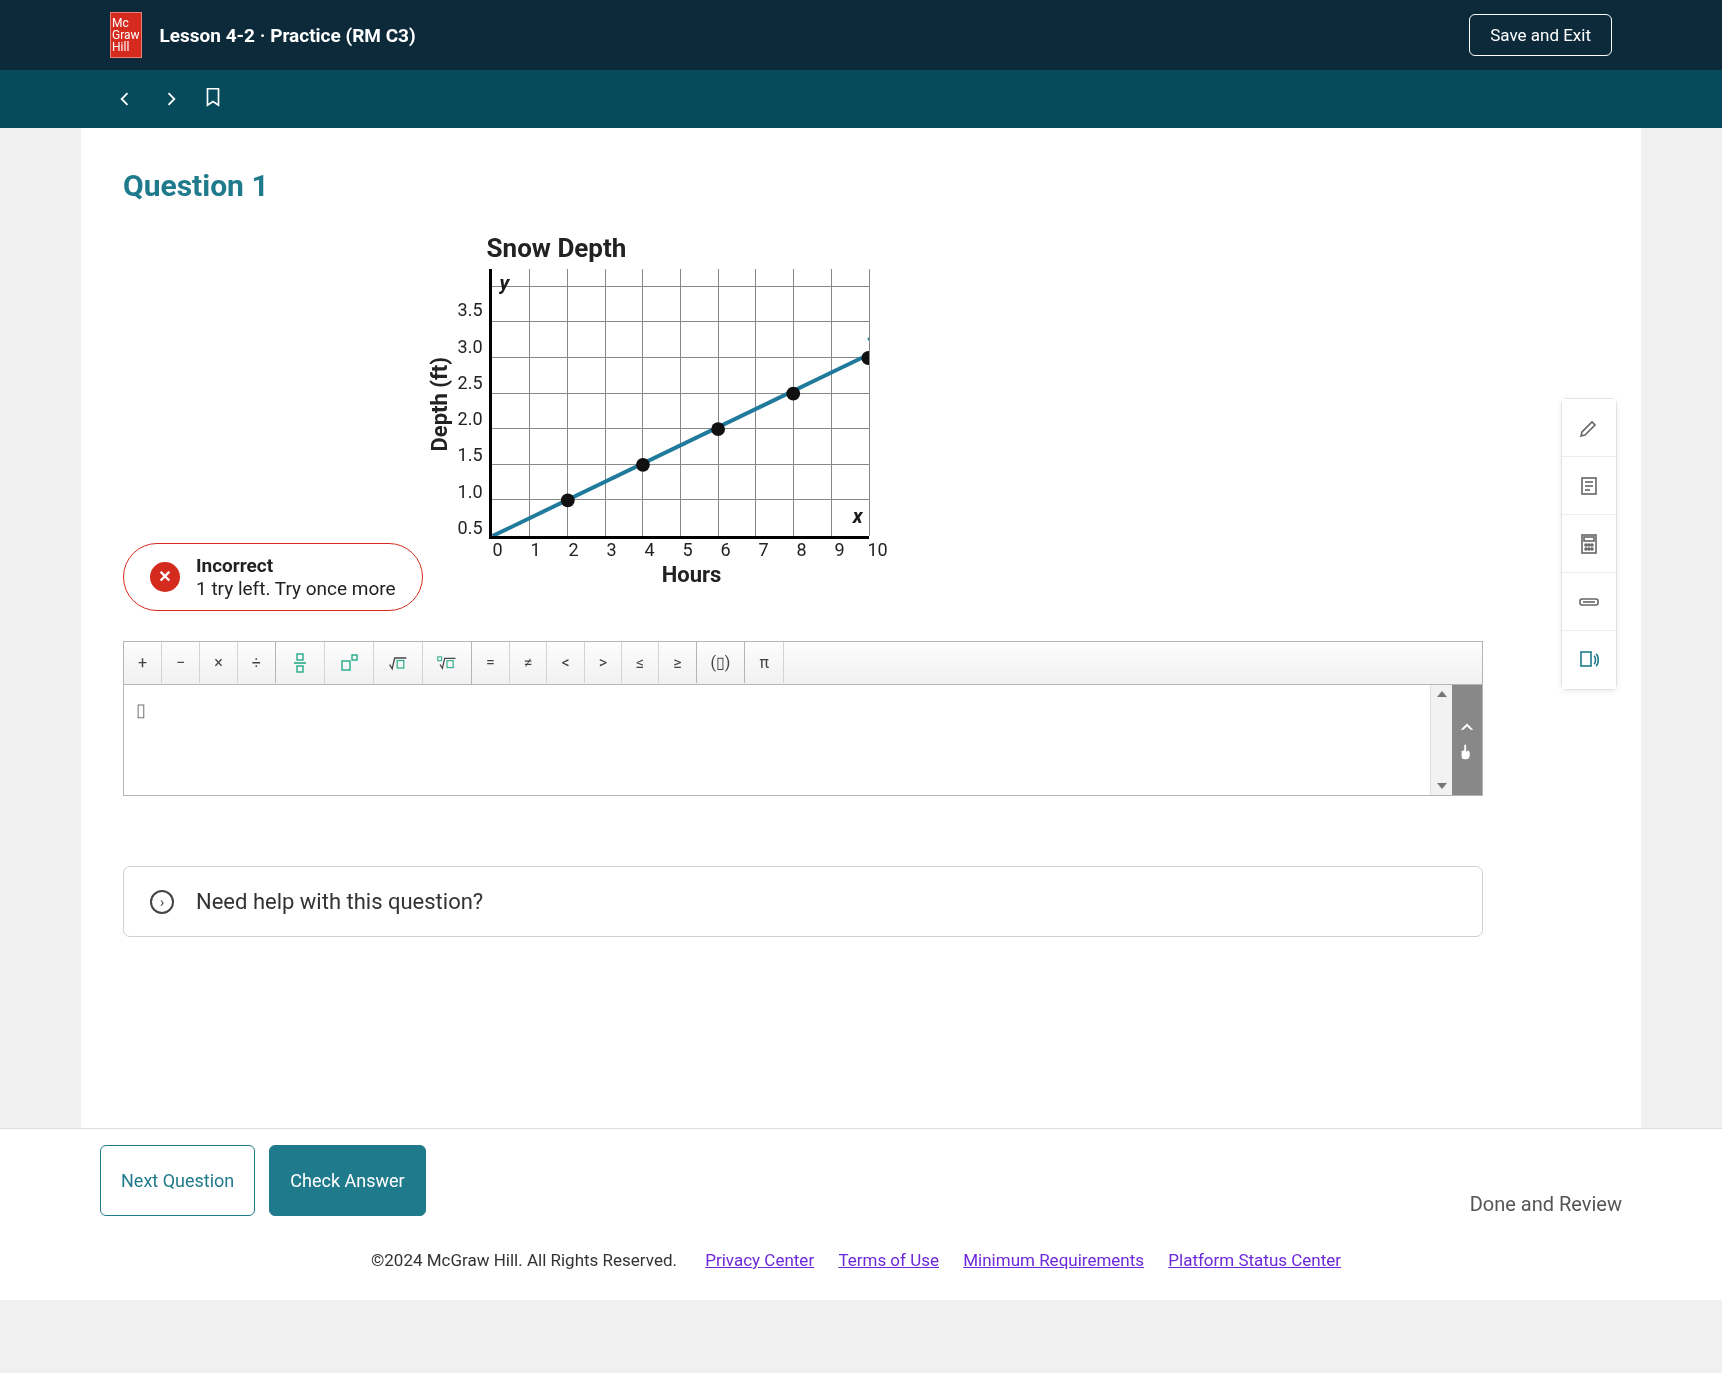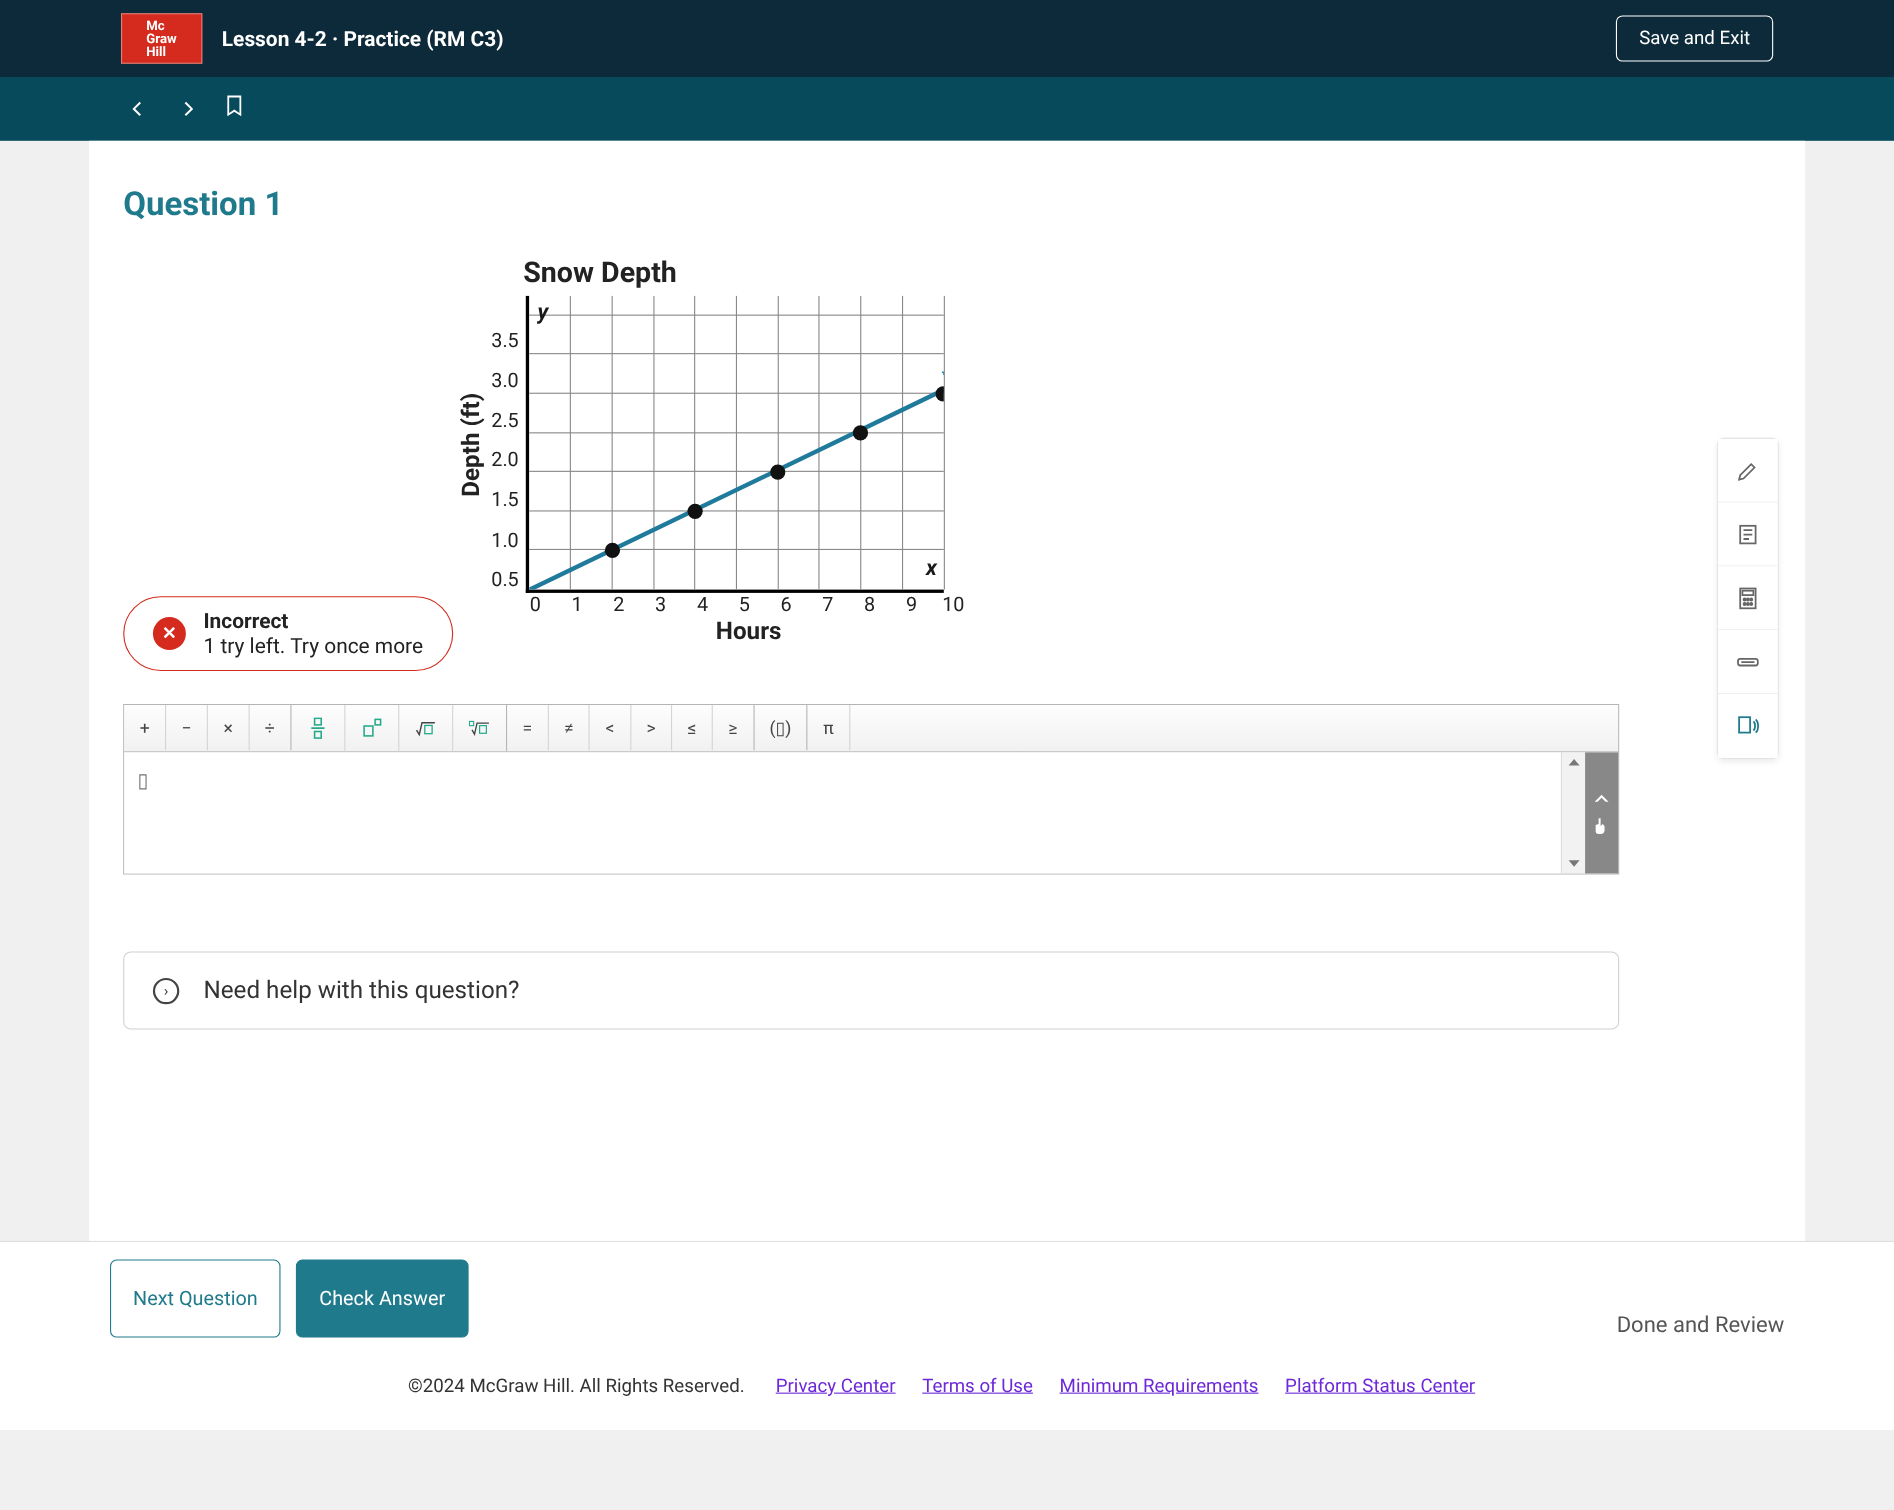--- a/index.html
+++ b/index.html
@@ -1,28 +1,28 @@
 <!DOCTYPE html>
 <html><head>
 <meta charset="utf-8">
 <style>
 *{box-sizing:border-box;margin:0;padding:0;font-family:-apple-system,BlinkMacSystemFont,"Segoe UI",Roboto,Arial,sans-serif}
 body{background:#f0f0f0;color:#1a1a1a}
 .topbar{background:#0d2a3a;color:#fff;display:flex;align-items:center;justify-content:space-between;padding:12px 110px}
 .topbar-left{display:flex;align-items:center;gap:18px}
-.logo{background:#d52b1e;color:#fff;font-size:12px;font-weight:700;line-height:1;padding:4px 22px;border:1px solid rgba(255,255,255,.4)}
+.logo{background:#d52b1e;color:#fff;font-size:12px;font-weight:400;line-height:1;padding:4px 1px;border:1px solid rgba(255,255,255,.4)}
 .lesson-title{font-weight:700;font-size:19px}
 .save-exit{background:transparent;border:1.5px solid #fff;color:#fff;padding:10px 20px;border-radius:6px;font-size:17px;cursor:pointer}
 .navbar{background:#064a5b;color:#fff;display:flex;align-items:center;padding:14px 110px;gap:16px}
 .nav-arrow{background:transparent;border:none;color:#fff;font-size:20px;cursor:pointer;width:30px;height:30px;display:flex;align-items:center;justify-content:center}
 .question-select{border:1.5px solid #fff;border-radius:6px;padding:10px 18px;display:flex;align-items:center;gap:40px;cursor:pointer}
 .question-select-label{font-weight:700;font-size:18px}
 .dropdown-caret{font-size:12px}
 .bookmark{background:transparent;border:none;color:#fff;font-size:22px;cursor:pointer}
-.content-wrap{max-width:1560px;margin:0 auto;background:#fff;padding:40px 31px 60px;min-height:1000px;position:relative}
+.content-wrap{max-width:1560px;margin:0 auto;background:#fff;padding:40px 42px 60px;min-height:1000px;position:relative}
 .q-title{color:#1f7a8c;font-size:30px;font-weight:700;margin-bottom:30px}
 .feedback-pill{display:inline-flex;align-items:center;gap:16px;border:1.5px solid #d52b1e;border-radius:40px;padding:10px 26px;margin-bottom:30px}
 .x-circle{width:30px;height:30px;border-radius:50%;background:#d52b1e;color:#fff;display:flex;align-items:center;justify-content:center;font-weight:700;font-size:16px}
 .fb-label{font-weight:700;font-size:19px;color:#222}
 .fb-sub{font-size:19px;color:#222}
 .prompt{font-size:20px;line-height:1.55;color:#222;max-width:1350px;margin-bottom:35px}
 
 .chart-card{display:inline-block;margin-bottom:50px}
 .chart-title{text-align:left;font-weight:700;font-size:26px;color:#222;margin-bottom:6px;margin-left:60px}
 .chart-body{display:flex;align-items:center}

